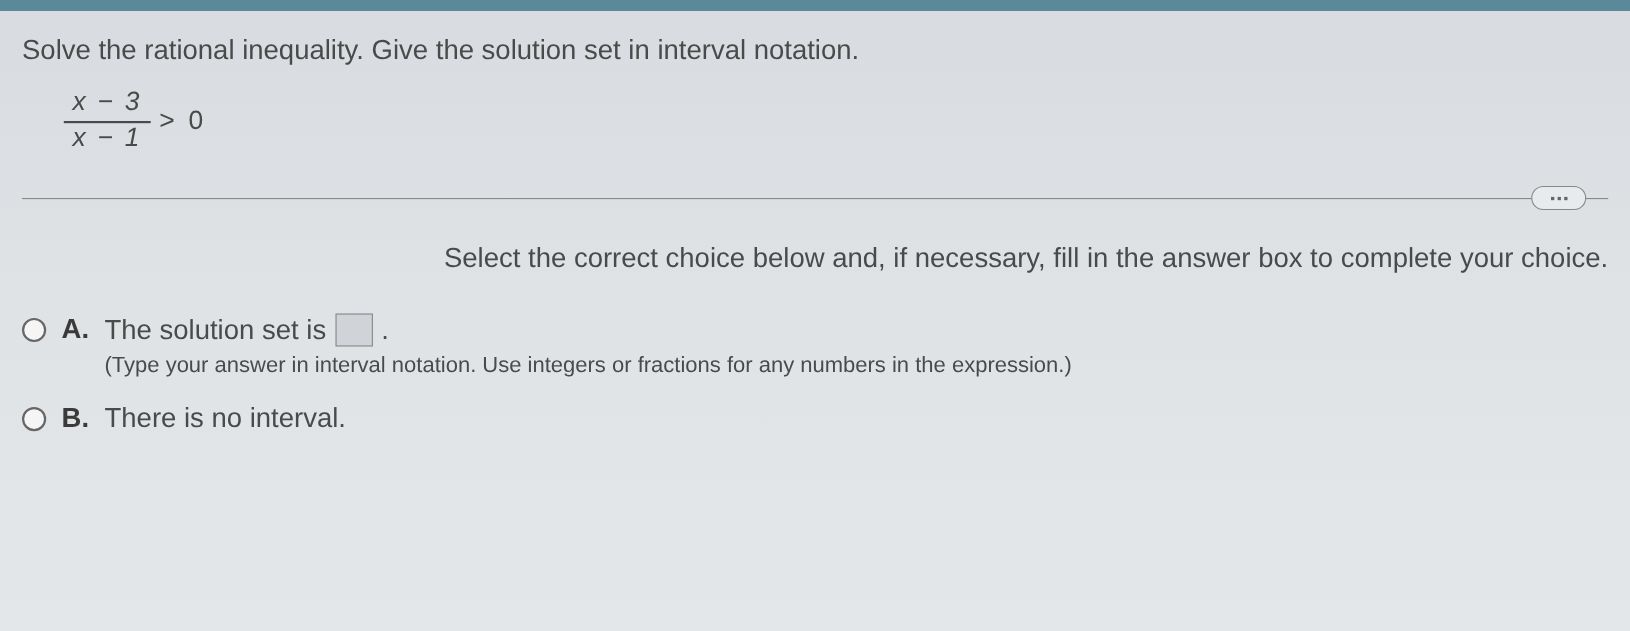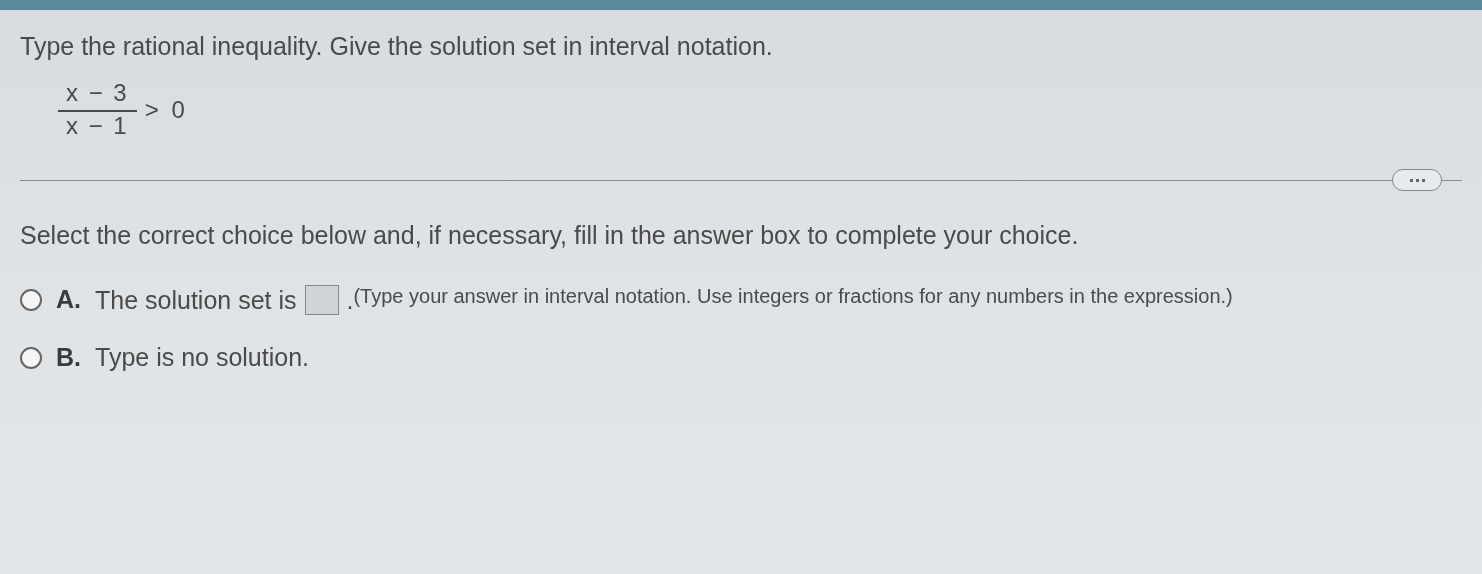--- a/index.html
+++ b/index.html
@@ -34,20 +34,21 @@
       align-items: center;
       margin-left: 38px;
       margin-bottom: 30px;
     }
     .fraction {
       display: inline-flex;
       flex-direction: column;
       align-items: flex-start;
       font-size: 24px;
       color: #4a4a4a;
+      font-style: italic;
     }
     .fraction .numerator {
       padding: 0 8px 3px 8px;
       letter-spacing: 2px;
     }
     .fraction .divider-line {
       width: 100%;
       height: 2px;
       background: #4a4a4a;
     }
@@ -87,20 +88,21 @@
     .more-pill .dot {
       width: 3px;
       height: 3px;
       background: #666;
       border-radius: 0;
     }
     .instruction-text {
       font-size: 25px;
       color: #4a4a4a;
       margin-bottom: 35px;
+      text-align: right;
     }
     .choice-row {
       display: flex;
       align-items: flex-start;
       margin-bottom: 22px;
     }
     .radio {
       width: 22px;
       height: 22px;
       border: 2px solid #666;
@@ -114,21 +116,21 @@
       font-size: 25px;
       color: #3a3a3a;
       font-weight: bold;
       margin-right: 14px;
       flex-shrink: 0;
     }
     .choice-content {
       font-size: 25px;
       color: #4a4a4a;
       display: flex;
-      flex-direction: row;
+      flex-direction: column;
     }
     .choice-line1 {
       display: flex;
       align-items: center;
       gap: 8px;
       margin-bottom: 6px;
     }
     .answer-box {
       width: 34px;
       height: 30px;
@@ -141,21 +143,21 @@
       color: #4a4a4a;
     }
   </style>
 </head>
 <body>
 
 <div class="top-bar"></div>
 
 <div class="content">
 
-  <div class="question-text">Type the rational inequality. Give the solution set in interval notation.</div>
+  <div class="question-text">Solve the rational inequality. Give the solution set in interval notation.</div>
 
   <div class="fraction-container">
     <div class="fraction">
       <div class="numerator">x − 3</div>
       <div class="divider-line"></div>
       <div class="denominator">x − 1</div>
     </div>
     <div class="inequality-right">&gt; 0</div>
   </div>
 
@@ -180,17 +182,17 @@
         <span>.</span>
       </div>
       <div class="choice-line2">(Type your answer in interval notation. Use integers or fractions for any numbers in the expression.)</div>
     </div>
   </div>
 
   <div class="choice-row">
     <div class="radio"></div>
     <div class="choice-label">B.</div>
     <div class="choice-content">
-      <div>Type is no solution.</div>
+      <div>There is no interval.</div>
     </div>
   </div>
 
 </div>
 
 </body></html>

